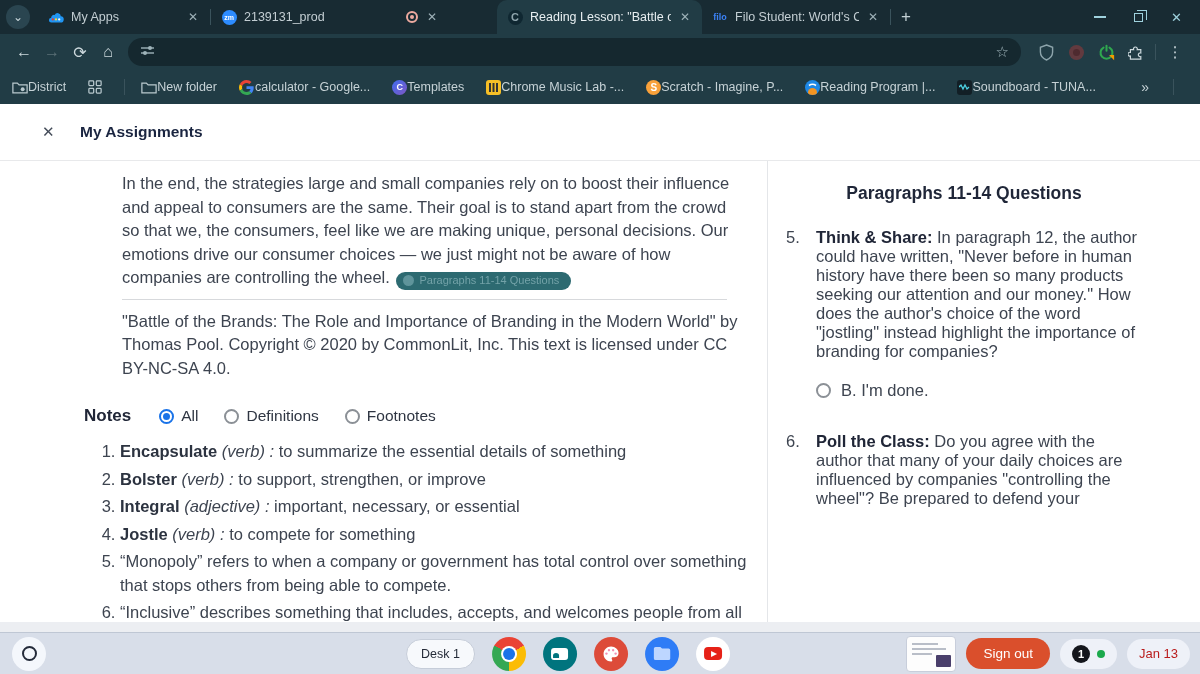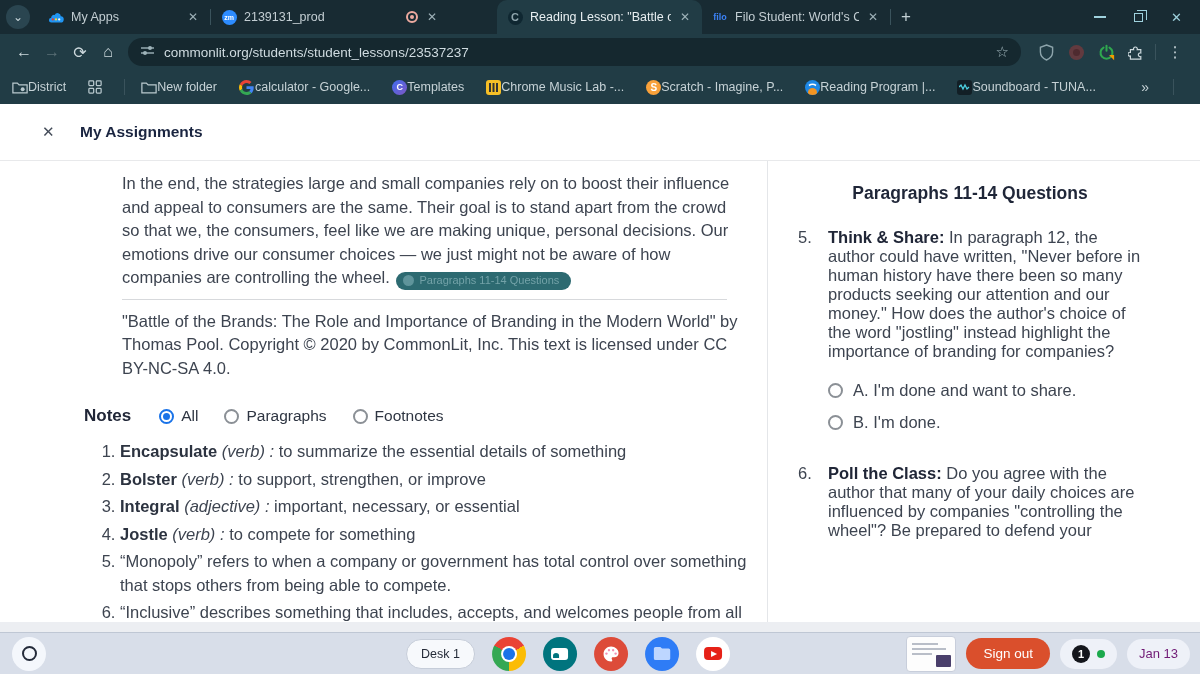--- a/index.html
+++ b/index.html
@@ -50,21 +50,21 @@
   .bookmarks { height:34px; background:#213c45; display:flex; align-items:center; padding:0 12px; color:#c6d2d6; font-size:12.5px; }
   .bm { display:flex; align-items:center; gap:0; margin-right:22px; white-space:nowrap; }
   .bmic { width:16px; height:16px; flex:none; display:flex; align-items:center; justify-content:center; }
   .more { color:#c6d2d6; font-size:14px; margin:0 10px 0 auto; }
   .roundsq { width:15px; height:15px; border-radius:3px; display:flex; align-items:center; justify-content:center; }
   .circ15 { width:15px; height:15px; border-radius:50%; display:flex; align-items:center; justify-content:center; }
   
   .pagehead { height:57px; background:#fff; border-bottom:1px solid #e8e9eb; display:flex; align-items:center; padding-left:42px; }
   .pclose { color:#444c59; font-size:15px; width:16px; }
   .ptitle { margin-left:22px; font-size:15.5px; font-weight:600; color:#1a2540; }
-  .content { height:461px; display:flex; overflow:hidden;gap:12px; }
+  .content { height:461px; display:flex; overflow:hidden; }
   .leftpane { width:768px; flex:none; border-right:1px solid #e4e6e9; padding:11px 20px 0 84px; overflow:hidden; }
   .article, .citation { margin-left:38px; font-size:16.5px; line-height:23.5px; color:#3d4450; }
   .badge { display:inline-flex; align-items:center; gap:5px; background:#2d6a71; color:#73a2a8;
     border-radius:11px; padding:3px 12px 4px 7px; font-size:11px; line-height:1; transform:translateY(3px); margin-left:2px; white-space:nowrap; }
   .badgedot { width:11px; height:11px; border-radius:50%; background:#5f949b; flex:none; }
   .hr { border:none; border-top:1px solid #d7d9dc; margin:9px 20px 10px 38px; }
   .notesrow { margin-top:26px; display:flex; align-items:center; }
   .notesh { font-size:17px; font-weight:bold; color:#202637; }
   .filters { display:flex; gap:26px; margin-left:28px; }
   .filt { display:flex; align-items:center; gap:7px; font-size:15.5px; color:#2e3542; }
@@ -107,21 +107,21 @@
   .rightgrp { margin-left:auto; display:flex; align-items:center; gap:10px; }
   .thumb { width:50px; height:36px; background:#fdfdfd; border:1px solid #c8cedb; border-radius:4px; position:relative; overflow:hidden; }
   .thumb i { position:absolute; left:5px; height:2px; background:#b9bec8; display:block; }
   .thumb .l1 { top:6px; width:26px; } .thumb .l2 { top:11px; width:34px; } .thumb .l3 { top:16px; width:20px; }
   .thumb b { position:absolute; right:4px; bottom:4px; width:15px; height:12px; background:#4a3f6b; border-radius:1px; }
   .signout { background:#da4f2c; color:#fff; border:none; border-radius:17px; padding:8px 17px; font-size:13.5px; font-family:inherit; }
   .pill { background:#eef1f8; border-radius:16px; height:30px; display:flex; align-items:center; padding:0 12px; gap:7px; }
   .nbadge { width:18px; height:18px; border-radius:50%; background:#14161c; color:#fff; font-size:11px; font-weight:bold;
     display:flex; align-items:center; justify-content:center; }
   .gdot { width:8px; height:8px; border-radius:50%; background:#1ba94c; }
-  .pilltxt { font-size:13px; font-weight:500; color:#701a75; }
+  .pilltxt { font-size:13px; font-weight:500; color:#b91c1c; }
 </style>
 </head>
 <body>
 
 <div class="screen">
 
   <div class="tabstrip">
     <div class="tabsearch">
         <span>⌄</span>
       </div>
@@ -187,21 +187,20 @@
       <span class="siteinfo">
         <svg width="15" height="13" viewBox="0 0 15 13">
             <g stroke="#9fb4ba" stroke-width="1.4" fill="none">
               <line x1="1" y1="4" x2="14" y2="4"></line>
               <line x1="1" y1="9" x2="14" y2="9"></line>
             </g>
             <circle cx="10" cy="4" r="2" fill="#9fb4ba"></circle>
             <circle cx="5" cy="9" r="2" fill="#9fb4ba"></circle>
           </svg>
       </span>
-      <span class="url">commonlit.org/students/student_lessons/23537237</span>
       <span class="star">☆</span>
     </div>
     <span class="extic">
       <svg width="15" height="17" viewBox="0 0 16 18">
           <path d="M8 1l6.5 2.5v5c0 4-2.7 7-6.5 8.5C4.2 15.5 1.5 12.5 1.5 8.5v-5z" fill="none" stroke="#8da4ab" stroke-width="1.5"></path>
         </svg>
     </span>
     <span class="extic">
         <span class="redext"></span>
       </span>
@@ -320,21 +319,21 @@
 
       <div class="notesrow">
         <span class="notesh">Notes</span>
         <div class="filters">
           <span class="filt">
               <span class="radio sel"></span>
               <span>All</span>
             </span>
           <span class="filt">
               <span class="radio"></span>
-              <span>Paragraphs</span>
+              <span>Definitions</span>
             </span>
           <span class="filt">
               <span class="radio"></span>
               <span>Footnotes</span>
             </span>
         </div>
       </div>
 
       <ol class="noteslist">
         <li><span class="term">Encapsulate</span> <span class="pos">(verb) :</span> <span>to summarize the essential details of something</span></li>
@@ -350,24 +349,20 @@
       <h2 class="qtitle">Paragraphs 11-14 Questions</h2>
 
       <div class="qrow">
         <span class="qnum">5.</span>
         <span class="qtext"><span class="qlabel">Think &amp; Share:</span> <span>In paragraph 12, the author could have written, "Never before in human history have there been so many products seeking our attention and our money." How does the author's choice of the word "jostling" instead highlight the importance of branding for companies?</span></span>
       </div>
 
       <div class="opts">
         <div class="opt">
             <span class="radio"></span>
-            <span>A. I'm done and want to share.</span>
-          </div>
-        <div class="opt">
-            <span class="radio"></span>
             <span>B. I'm done.</span>
           </div>
       </div>
 
       <div class="qrow">
         <span class="qnum">6.</span>
         <span class="qtext"><span class="qlabel">Poll the Class:</span> <span>Do you agree with the author that many of your daily choices are influenced by companies "controlling the wheel"? Be prepared to defend your</span></span>
       </div>
     </div>
   </div>

